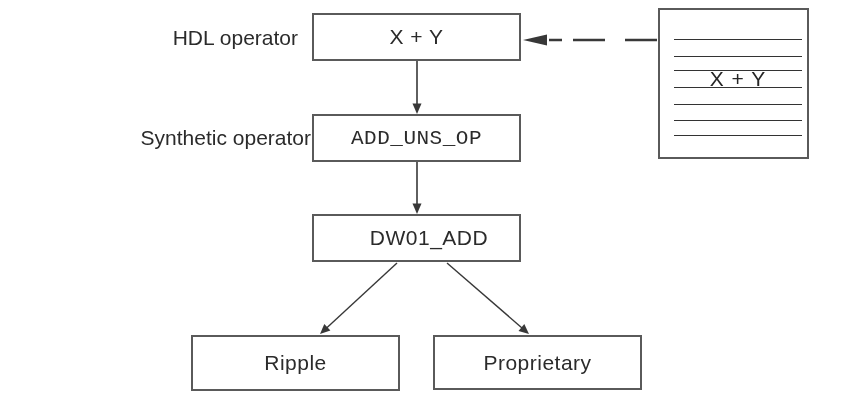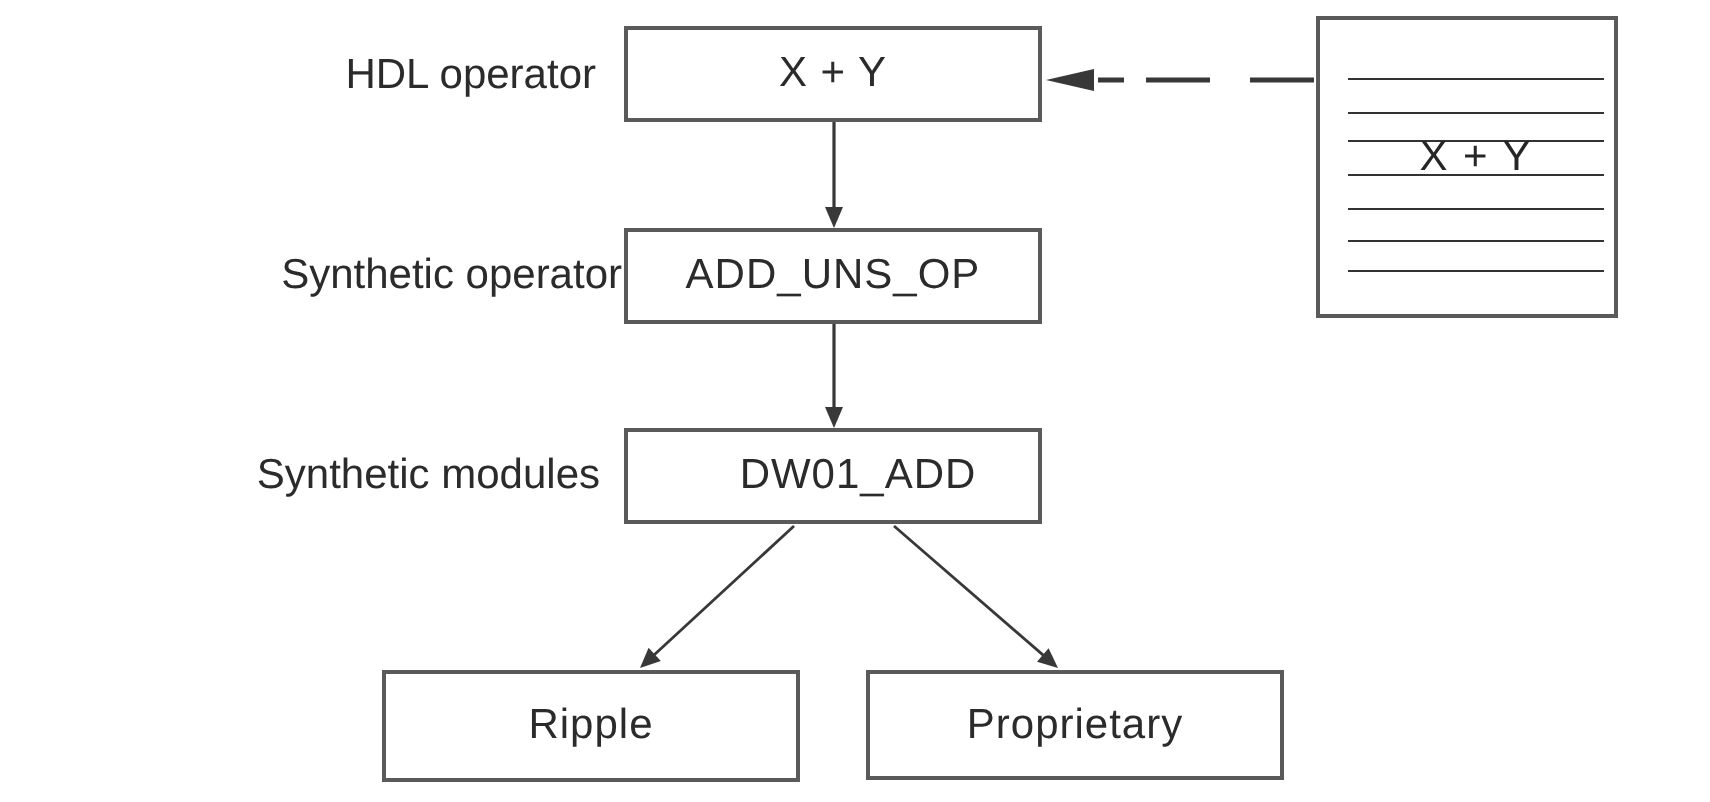--- a/index.html
+++ b/index.html
@@ -108,26 +108,25 @@
     </g>
 
     <g>
       <path d="M657,40 L549,40" stroke="#383838" stroke-width="2.4" stroke-dasharray="32 20 32 11 13" fill="none"></path>
       <polygon points="523,40 547,34.5 547,45.5" fill="#383838"></polygon>
     </g>
   </svg>
 
   <div class="row-label" style="left:60px; top:24px; width:238px;">HDL operator</div>
   <div class="row-label" style="left:71px; top:124px; width:240px;">Synthetic operator</div>
-  <div class="row-label" style="left:60px; top:224px; width:240px;">Synthetic modules</div>
 
   <div class="node-box" style="left:312px; top:13px; width:209px; height:48px;">
     <span>X + Y</span>
   </div>
-  <div class="node-box" style="left:312px; top:114px; width:209px; height:48px;">
+  <div class="node-box" style="left:312px; top:114px; width:209px; height:48px;font-family:Liberation Mono, monospace;">
     <span>ADD_UNS_OP</span>
   </div>
   <div class="node-box" style="left:312px; top:214px; width:209px; height:48px;padding-left:25px;">
     <span>DW01_ADD</span>
   </div>
   <div class="node-box" style="left:433px; top:335px; width:209px; height:55px;">
     <span>Proprietary</span>
   </div>
   <div class="node-box" style="left:191px; top:335px; width:209px; height:56px;">
     <span>Ripple</span>

